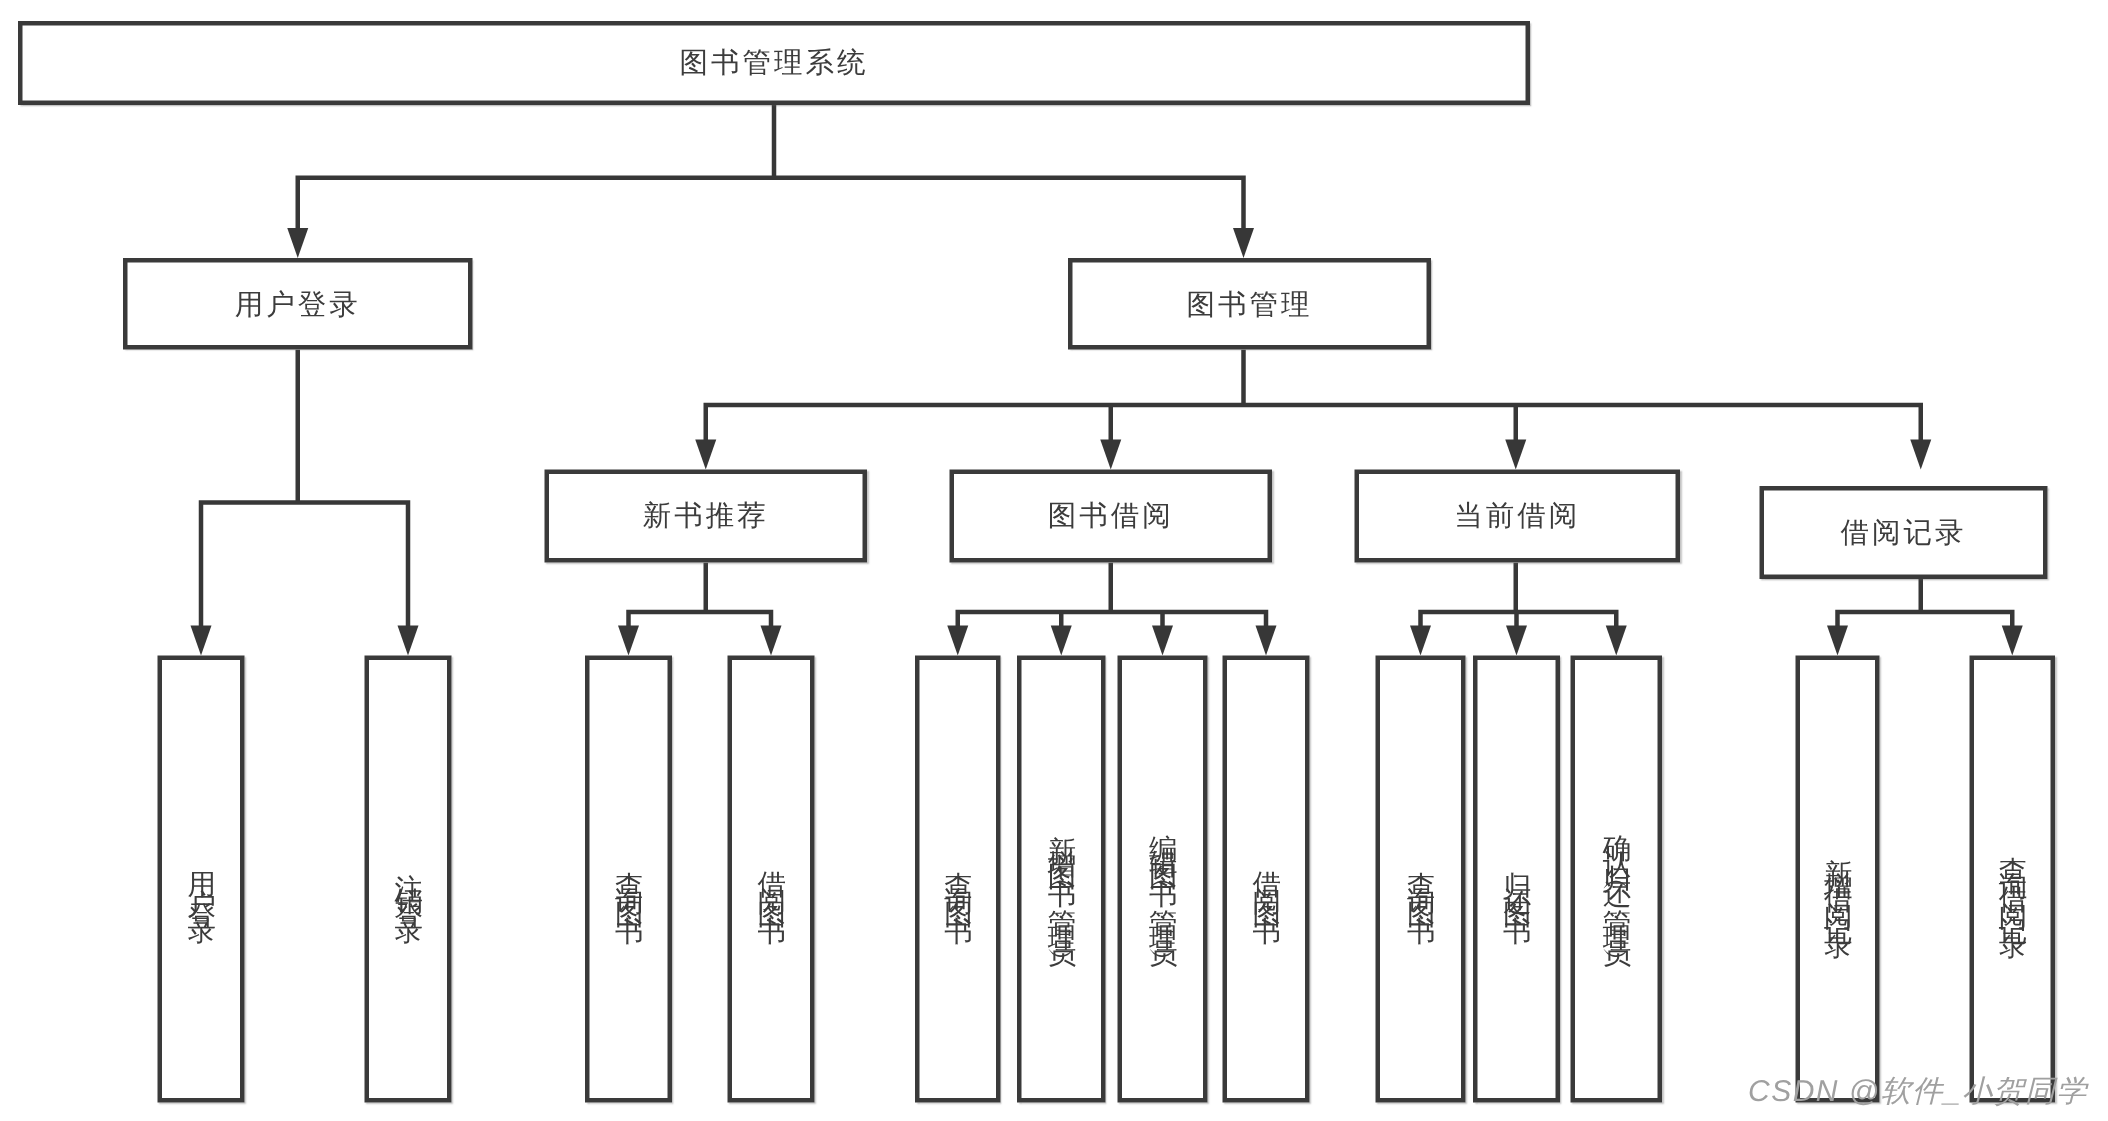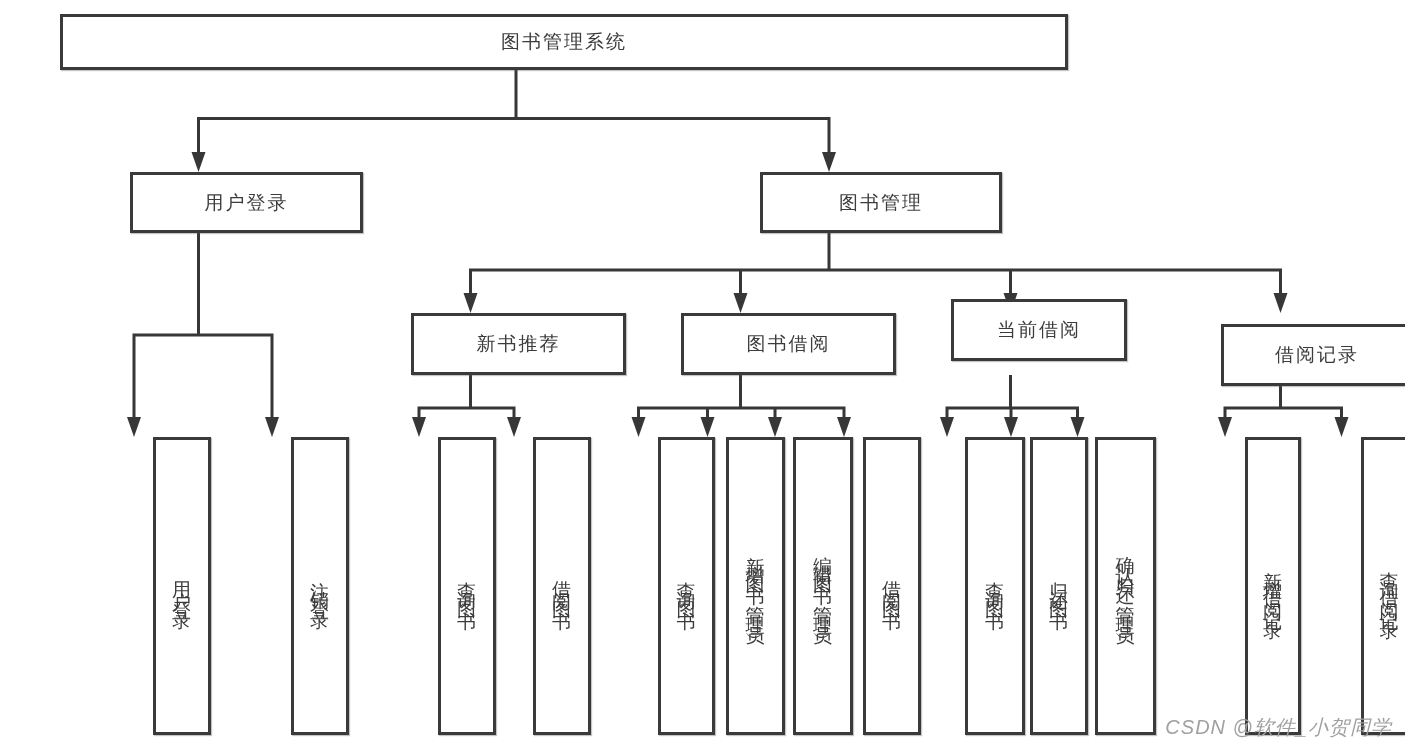--- a/index.html
+++ b/index.html
@@ -4,21 +4,21 @@
 <style>
   html,body { margin:0; padding:0; background:#ffffff; }
   .canvas {
     position:relative; width:1405px; height:747px; background:#ffffff;
     font-family:"Liberation Sans","DejaVu Sans",sans-serif; overflow:hidden;
   }
   .connectors { position:absolute; left:0; top:0; width:1405px; height:747px; pointer-events:none; }
   .node {
     position:absolute; box-sizing:border-box; background:#ffffff;
     border:3px solid #3a3a3a; display:flex; align-items:center; justify-content:center;
-    color:#3c3c3c; box-shadow:1px 1px 1px rgba(90,90,90,0.35);margin-left:48px;
+    color:#3c3c3c; box-shadow:1px 1px 1px rgba(90,90,90,0.35);
   }
   .node.h .lbl { font-size:19px; letter-spacing:2px; white-space:nowrap; }
   .node.v { top:437px; height:298px; }
   .node.v .lbl {
     writing-mode:vertical-rl; text-orientation:mixed;
     font-size:19px; letter-spacing:10px; line-height:1;
   }
   .watermark {
     position:absolute; top:714px; right:13px; font-size:20px; color:#a0a0a0;
     letter-spacing:1px; white-space:nowrap;font-style:italic;
@@ -83,21 +83,21 @@
   <div class="node h" style="left:712px;top:172px;width:242px;height:61px">
     <span class="lbl">图书管理</span>
   </div>
 
   <div class="node h" style="left:633px;top:313px;width:215px;height:62px">
     <span class="lbl">图书借阅</span>
   </div>
   <div class="node h" style="left:363px;top:313px;width:215px;height:62px">
     <span class="lbl">新书推荐</span>
   </div>
-  <div class="node h" style="left:903px;top:299px;width:176px;height:62px">
+  <div class="node h" style="left:903px;top:313px;width:217px;height:62px">
     <span class="lbl">当前借阅</span>
   </div>
   <div class="node h" style="left:1173px;top:324px;width:192px;height:62px">
     <span class="lbl">借阅记录</span>
   </div>
 
   <div class="node v" style="left:105px;width:58px">
     <span class="lbl">用户登录</span>
   </div>
   <div class="node v" style="left:243px;width:58px">

